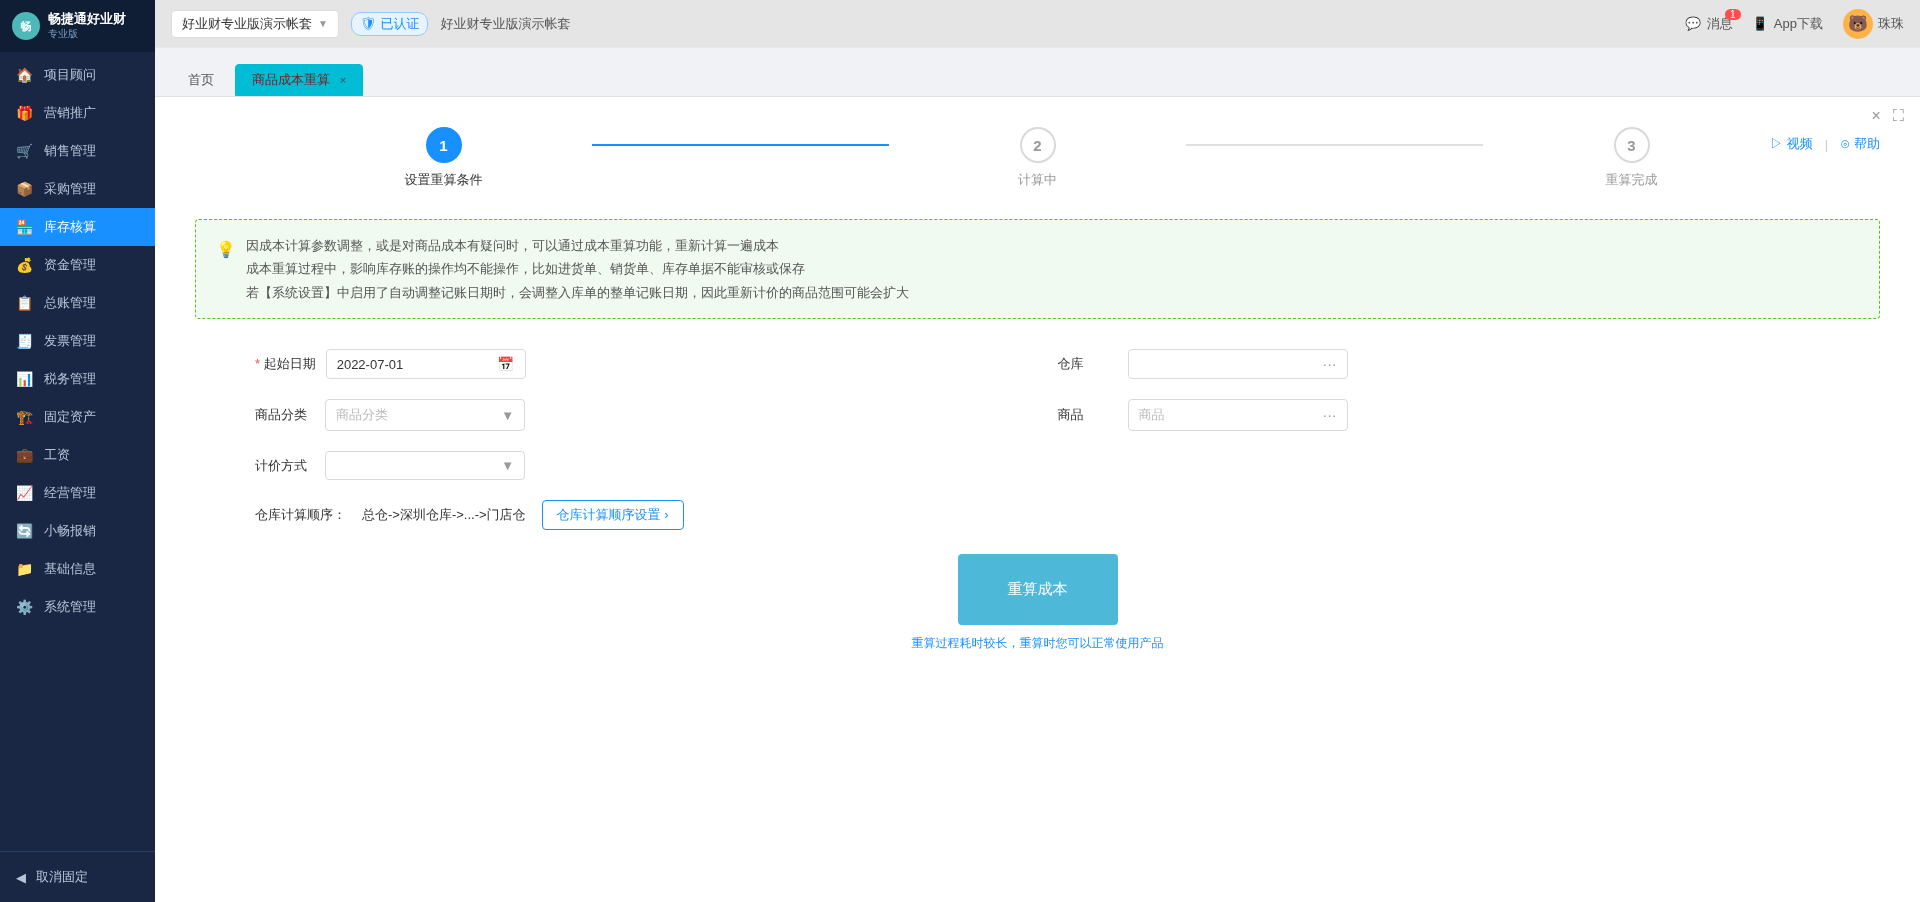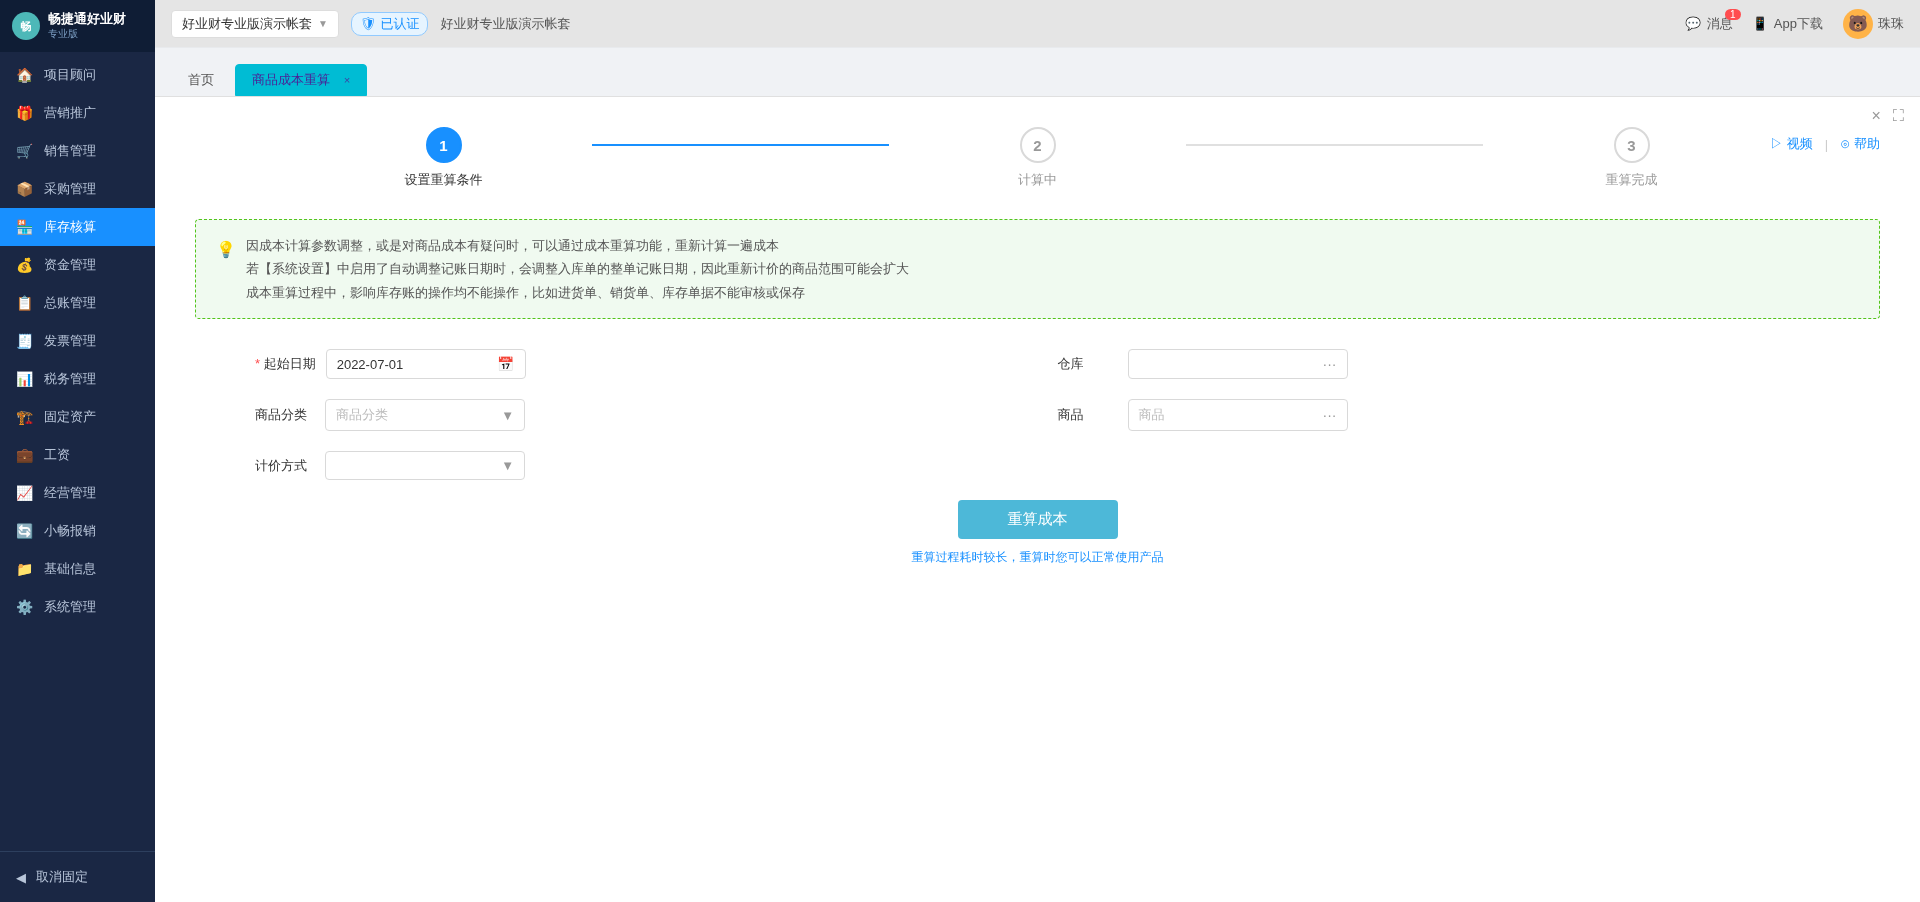--- a/index.html
+++ b/index.html
@@ -178,23 +178,22 @@
       font-size: 13px;
       border: 1px solid transparent;
     }
     .tab.inactive {
       background: transparent;
       color: #555;
       border-color: transparent;
     }
     .tab.active {
       background: #00bcd4;
-      color: #4c1d95;
+      color: #7f1d1d;
       border-color: #00bcd4;
-      font-family: Liberation Mono, monospace;
     }
     .tab-close {
       margin-left: 6px;
       cursor: pointer;
       font-size: 11px;
       opacity: 0.8;
     }
 
     
     .content {
@@ -399,21 +398,21 @@
       flex-direction: column;
       align-items: center;
       gap: 10px;
       margin-top: 16px;
     }
     .submit-btn {
       background: #4db8d8;
       color: white;
       border: none;
       border-radius: 4px;
-      padding: 10px 50px;
+      padding: 26px 50px;
       font-size: 15px;
       cursor: pointer;
       font-family: Liberation Mono, monospace;
       font-weight: 500;
     }
     .submit-hint {
       color: #1890ff;
       font-size: 12px;
     }
 
@@ -574,22 +573,22 @@
         <span class="steps-action-link">▷ 视频</span>
         <span class="divider">|</span>
         <span class="steps-action-link">⊙ 帮助</span>
       </div>
     </div>
 
     <div class="info-box">
       <span class="info-icon">💡</span>
       <div>
         <div>因成本计算参数调整，或是对商品成本有疑问时，可以通过成本重算功能，重新计算一遍成本</div>
+        <div>成本重算过程中，影响库存账的操作均不能操作，比如进货单、销货单、库存单据不能审核或保存</div>
         <div>若【系统设置】中启用了自动调整记账日期时，会调整入库单的整单记账日期，因此重新计价的商品范围可能会扩大</div>
-        <div>成本重算过程中，影响库存账的操作均不能操作，比如进货单、销货单、库存单据不能审核或保存</div>
       </div>
     </div>
 
     <div class="form-section">
 
       <div class="form-row">
         <div class="form-field">
           <span class="form-label required">起始日期</span>
           <div class="form-input">
             <span>2022-07-01</span>
@@ -627,20 +626,27 @@
           <span class="form-label">计价方式</span>
           <div class="form-select">
             <span></span>
             <span class="chevron">▼</span>
           </div>
         </div>
         <div class="form-field"></div>
       </div>
     </div>
 
+    <div class="warehouse-row">
+      <span class="warehouse-label">仓库计算顺序：</span>
+      <span class="warehouse-value">总仓-&gt;深圳仓库-&gt;...-&gt;门店仓</span>
+      <button class="warehouse-btn">
+        <span>仓库计算顺序设置 ›</span>
+      </button>
+    </div>
 
     <div class="submit-area">
       <button class="submit-btn">
         <span>重算成本</span>
       </button>
       <span class="submit-hint">重算过程耗时较长，重算时您可以正常使用产品</span>
     </div>
 
   </div>
 </div>

